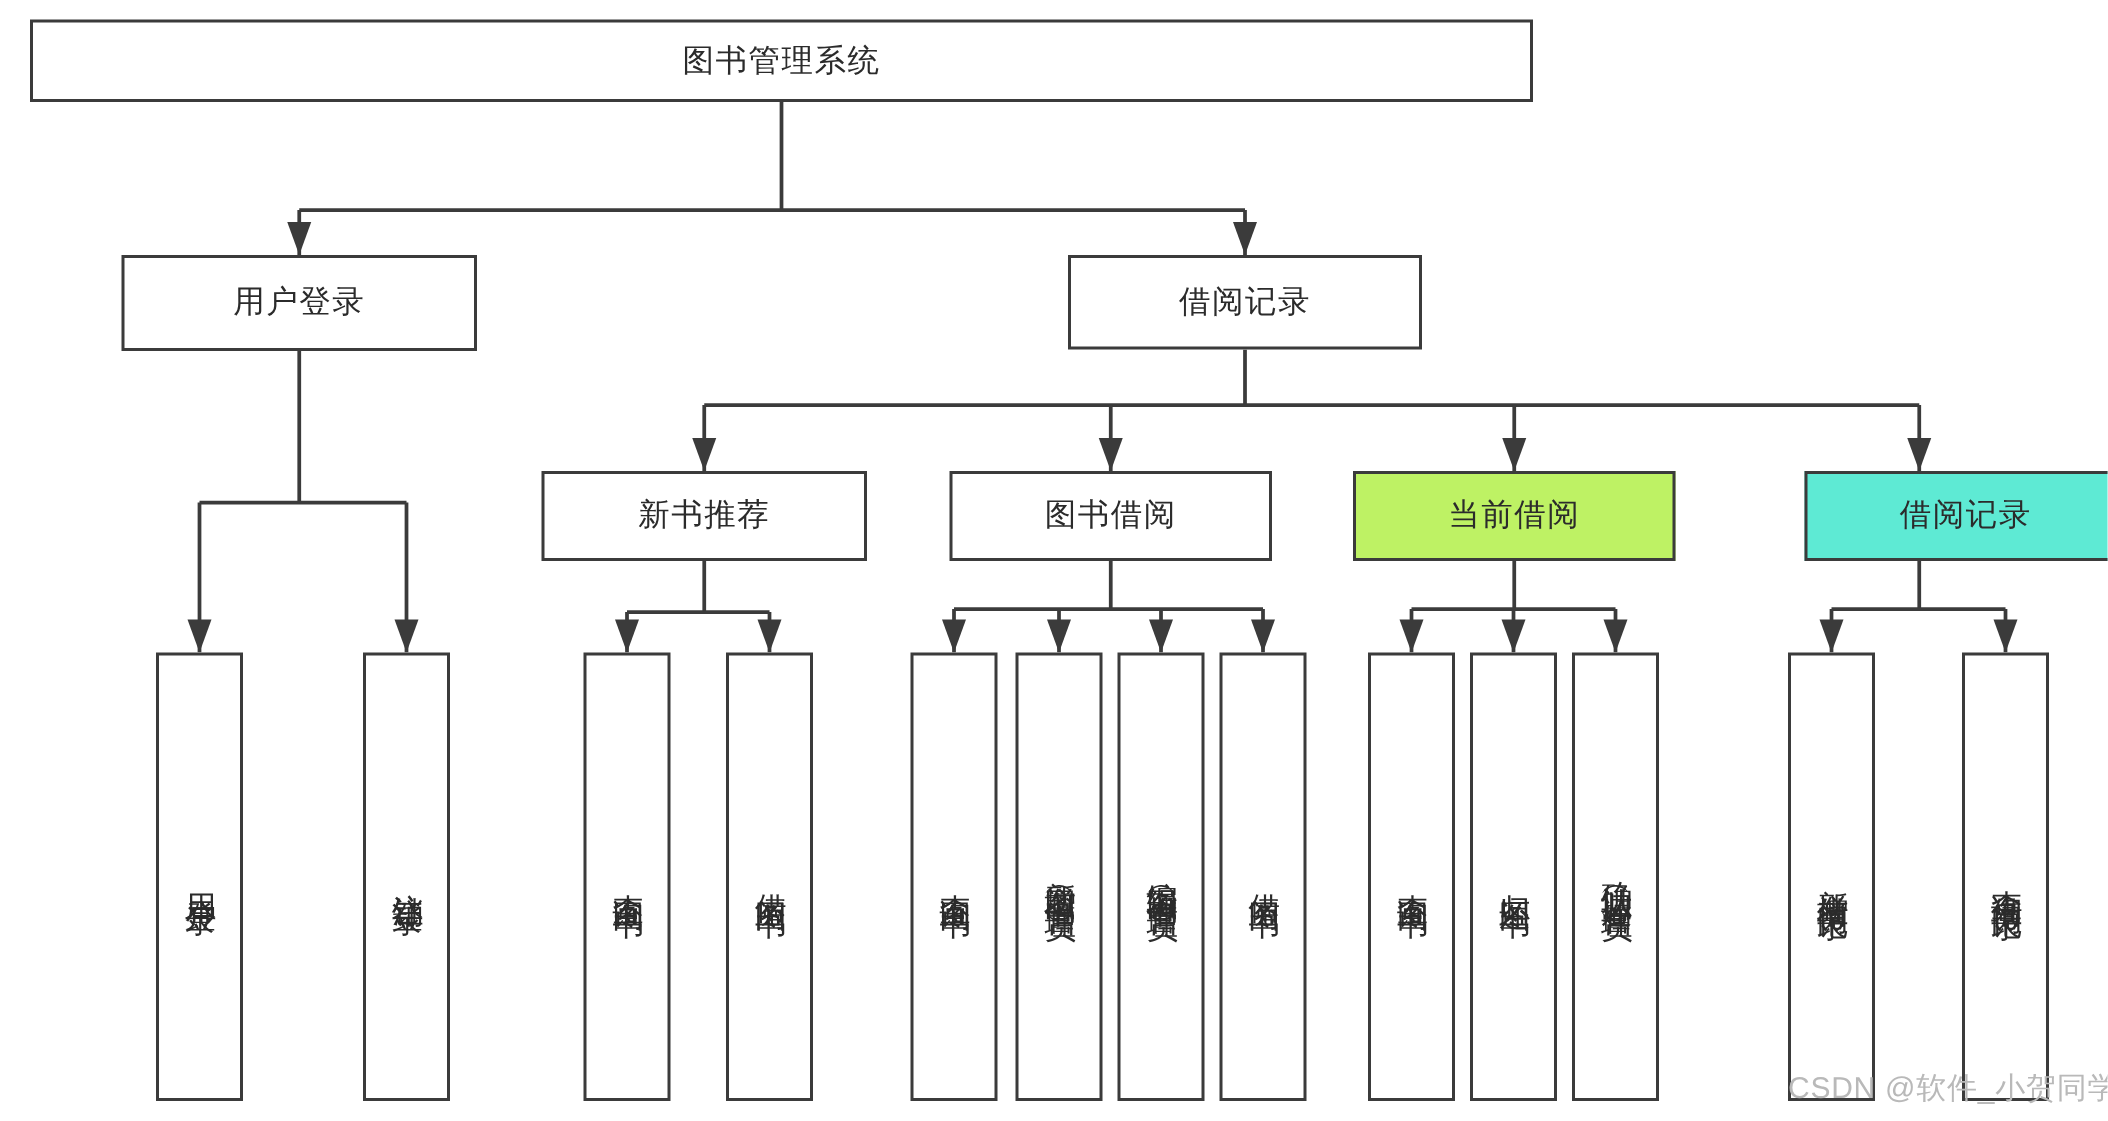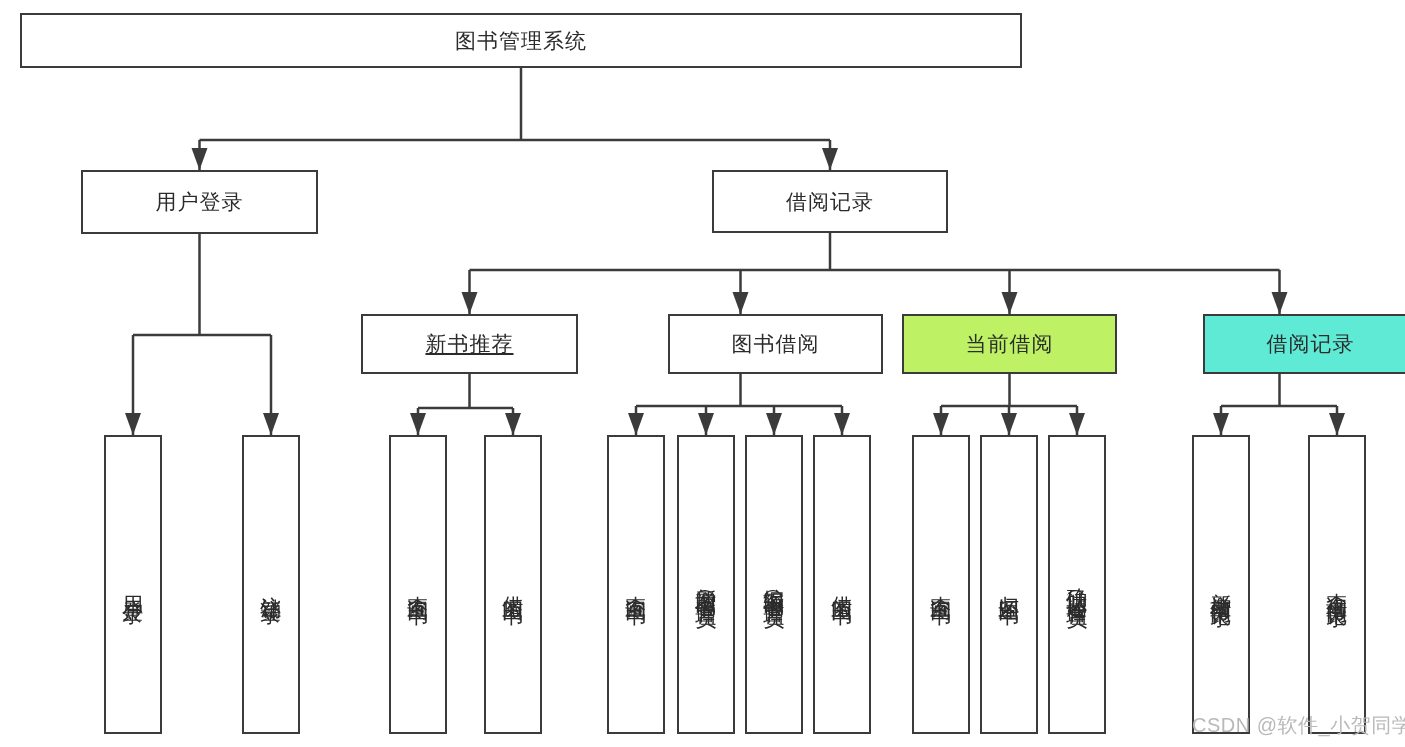--- a/index.html
+++ b/index.html
@@ -114,23 +114,23 @@
       <div class="node-box" style="left: 20px; top: 13px; width: 1002px; height: 55px; border-color: rgb(59, 59, 59); background: rgb(255, 255, 255);">
         <span class="node-label-h" style="color: rgb(43, 43, 43);">图书管理系统</span>
       </div>
       <div class="node-box" style="left: 81px; top: 170px; width: 237px; height: 64px; border-color: rgb(59, 59, 59); background: rgb(255, 255, 255);">
         <span class="node-label-h" style="color: rgb(43, 43, 43);">用户登录</span>
       </div>
       <div class="node-box" style="left: 712px; top: 170px; width: 236px; height: 63px; border-color: rgb(59, 59, 59); background: rgb(255, 255, 255);">
         <span class="node-label-h" style="color: rgb(43, 43, 43);">借阅记录</span>
       </div>
       <div class="node-box" style="left: 361px; top: 314px; width: 217px; height: 60px; border-color: rgb(59, 59, 59); background: rgb(255, 255, 255);">
-        <span class="node-label-h" style="color: rgb(43, 43, 43); text-decoration: underline;">新书推荐</span>
+        <span class="node-label-h" style="color: rgb(43, 43, 43);">新书推荐</span>
       </div>
-      <div class="node-box" style="left: 668px; top: 314px; width: 215px; height: 60px; border-color: rgb(59, 59, 59); background: rgb(255, 255, 255);">
+      <div class="node-box" style="left: 633px; top: 314px; width: 215px; height: 60px; border-color: rgb(59, 59, 59); background: rgb(255, 255, 255);">
         <span class="node-label-h" style="color: rgb(43, 43, 43);">图书借阅</span>
       </div>
       <div class="node-box" style="left: 902px; top: 314px; width: 215px; height: 60px; border-color: rgb(59, 59, 59); background: #bef264;">
         <span class="node-label-h" style="color: rgb(43, 43, 43);">当前借阅</span>
       </div>
       <div class="node-box" style="left: 1203px; top: 314px; width: 215px; height: 60px; border-color: rgb(59, 59, 59); background: #5eead4;">
         <span class="node-label-h" style="color: rgb(43, 43, 43);">借阅记录</span>
       </div>
       <div class="node-box vertical" style="left: 104px; top: 435px; width: 58px; height: 299px; border-color: rgb(59, 59, 59); background: rgb(255, 255, 255);">
         <span class="node-label-v" style="color: rgb(43, 43, 43);">用户登录</span>

